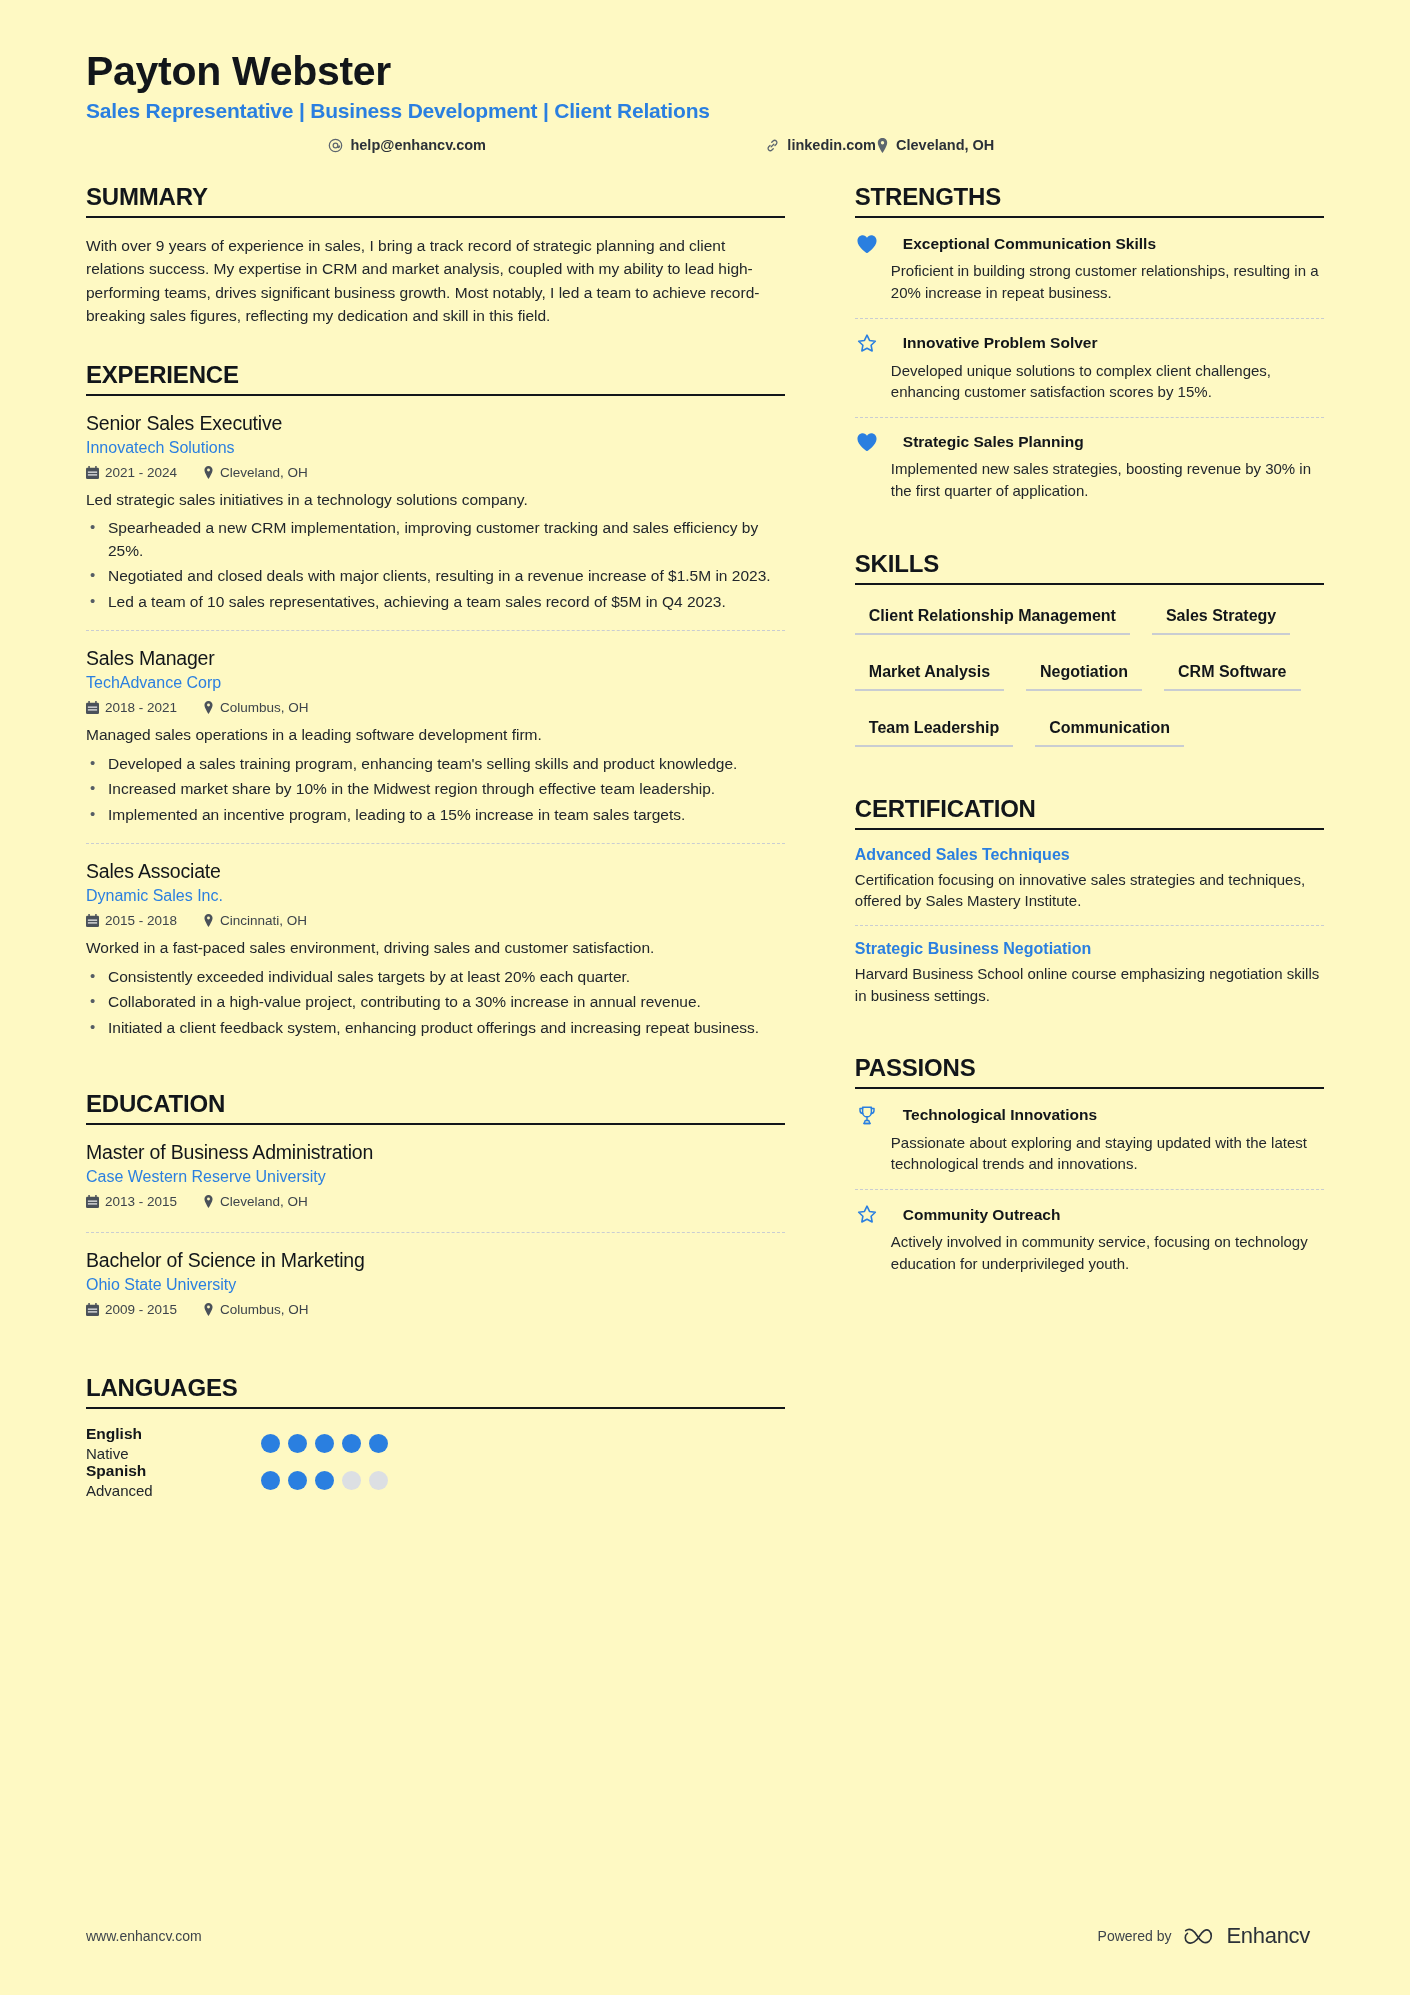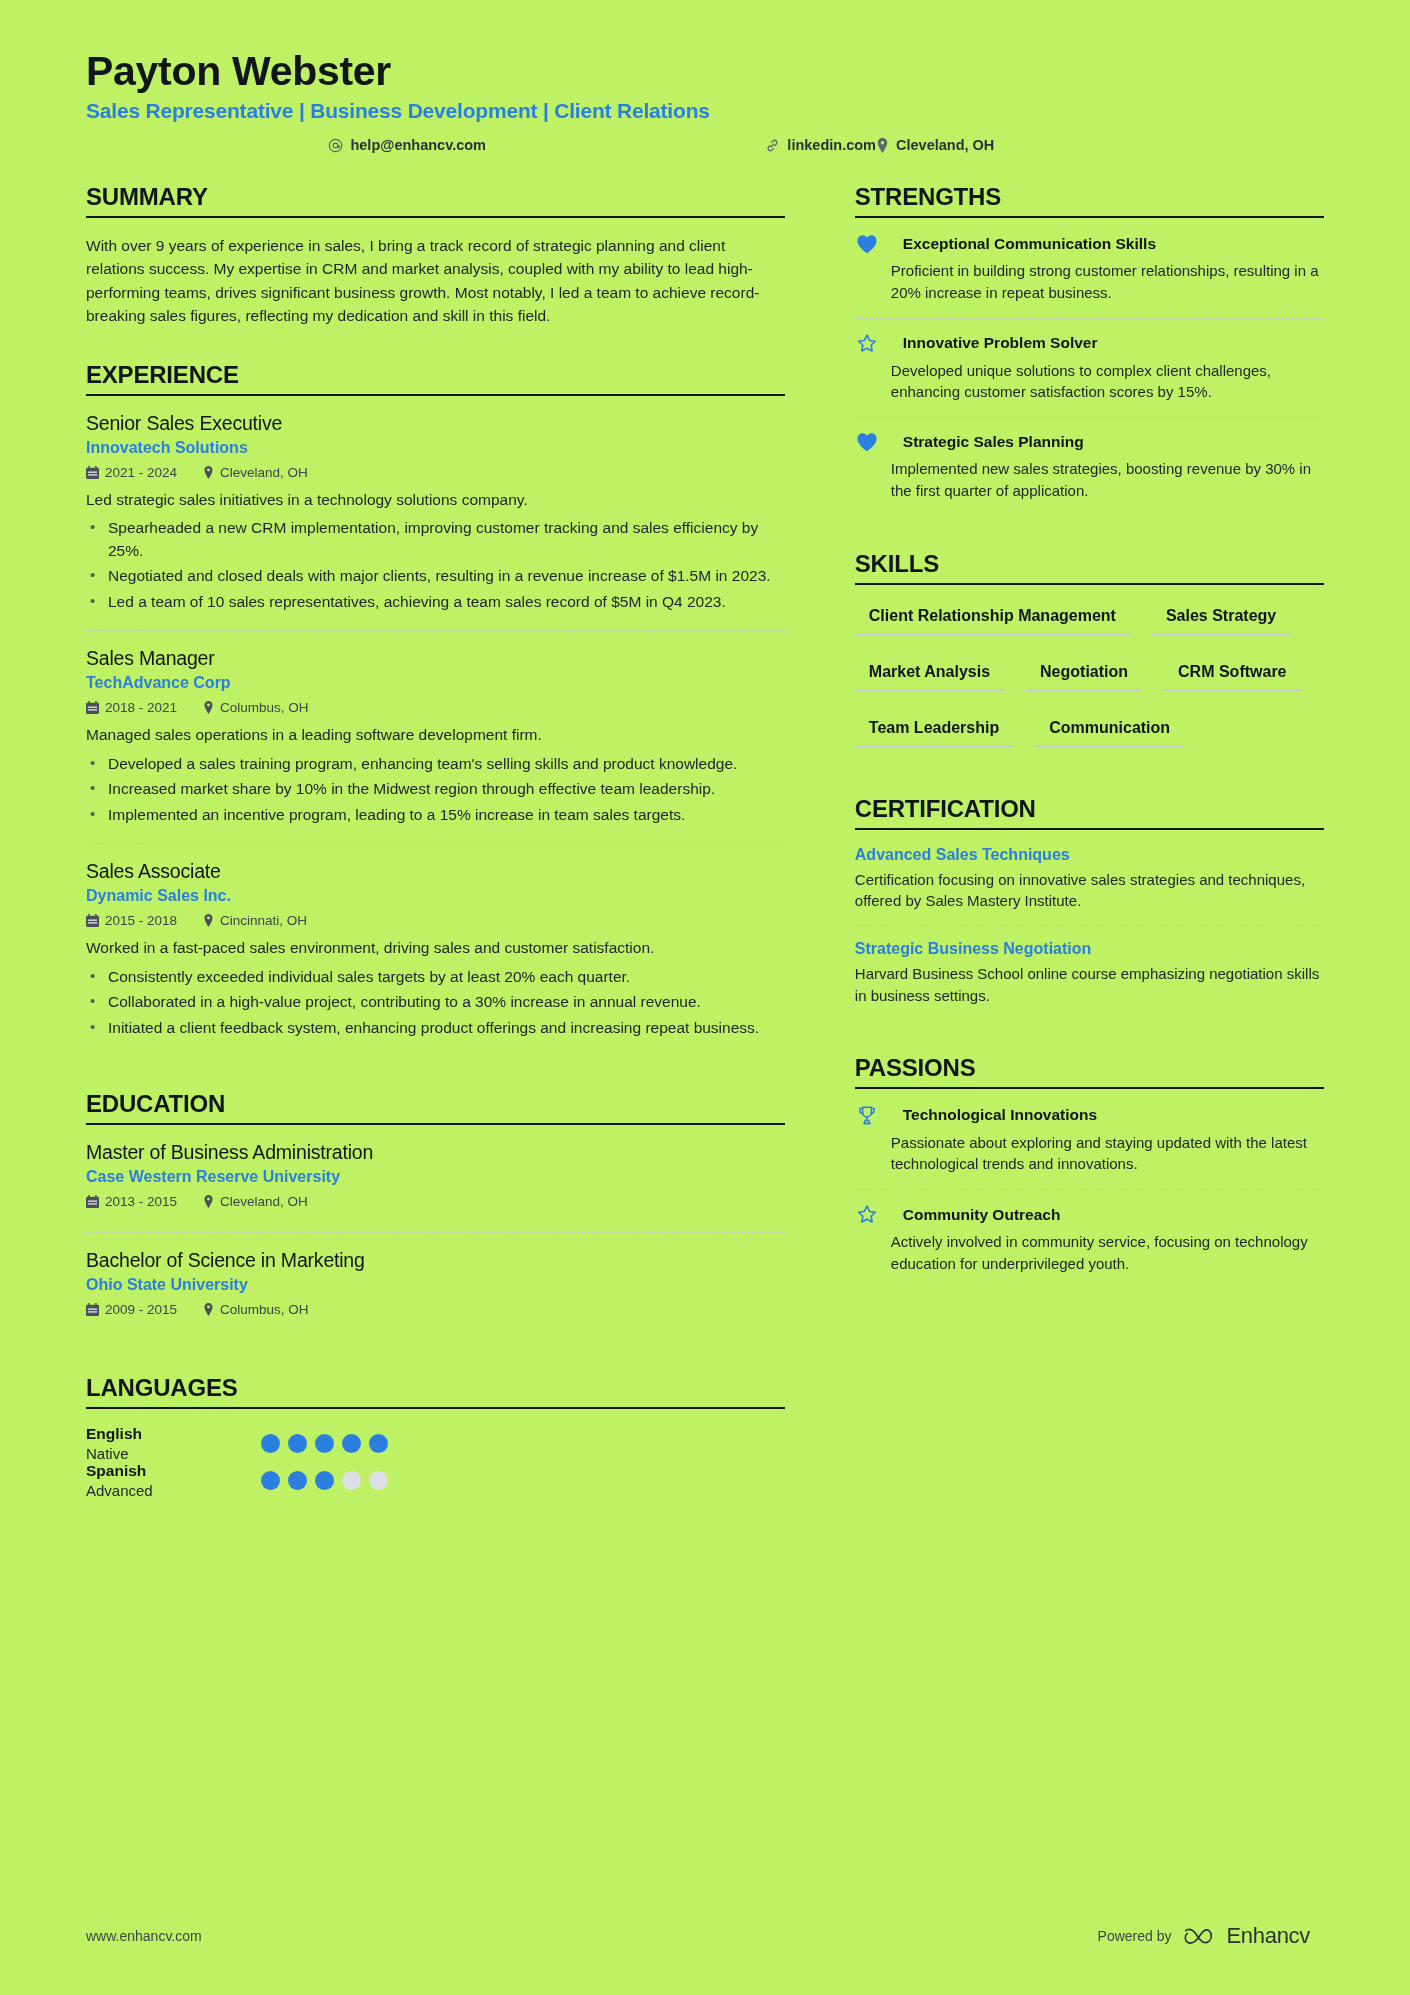--- a/index.html
+++ b/index.html
@@ -6,21 +6,21 @@
   html, body { margin:0; padding:0; }
   body {
     width:1410px;
     background:#e8e8e8;
     font-family:"Liberation Sans", sans-serif;
     color:#1a1a1a;
   }
   .page {
     width:1410px;
     min-height:1995px;
-    background:#bef264;
+    background:#fef9c3;
     position:relative;
     padding:48px 86px 0 86px;
   }
   
   .name {
     font-size:41px;
     font-weight:bold;
     letter-spacing:-0.3px;
     margin:0 0 4px 0;
     color:#12161a;
@@ -73,21 +73,21 @@
   .entry { padding-bottom:14px; }
   .entry + .entry { border-top:1px dashed #c9cdd2; padding-top:16px; }
   .entry-title {
     font-size:19.5px;
     color:#12161a;
     margin:0 0 4px 0;
     letter-spacing:-0.2px;
   }
   .entry-org {
     font-size:16px;
-    font-weight:bold;
+    font-weight:normal;
     color:#2a7fe0;
     margin:0 0 8px 0;
   }
   .meta-row {
     display:flex;
     align-items:center;
     gap:26px;
     font-size:13.5px;
     color:#3d444b;
     margin-bottom:9px;

